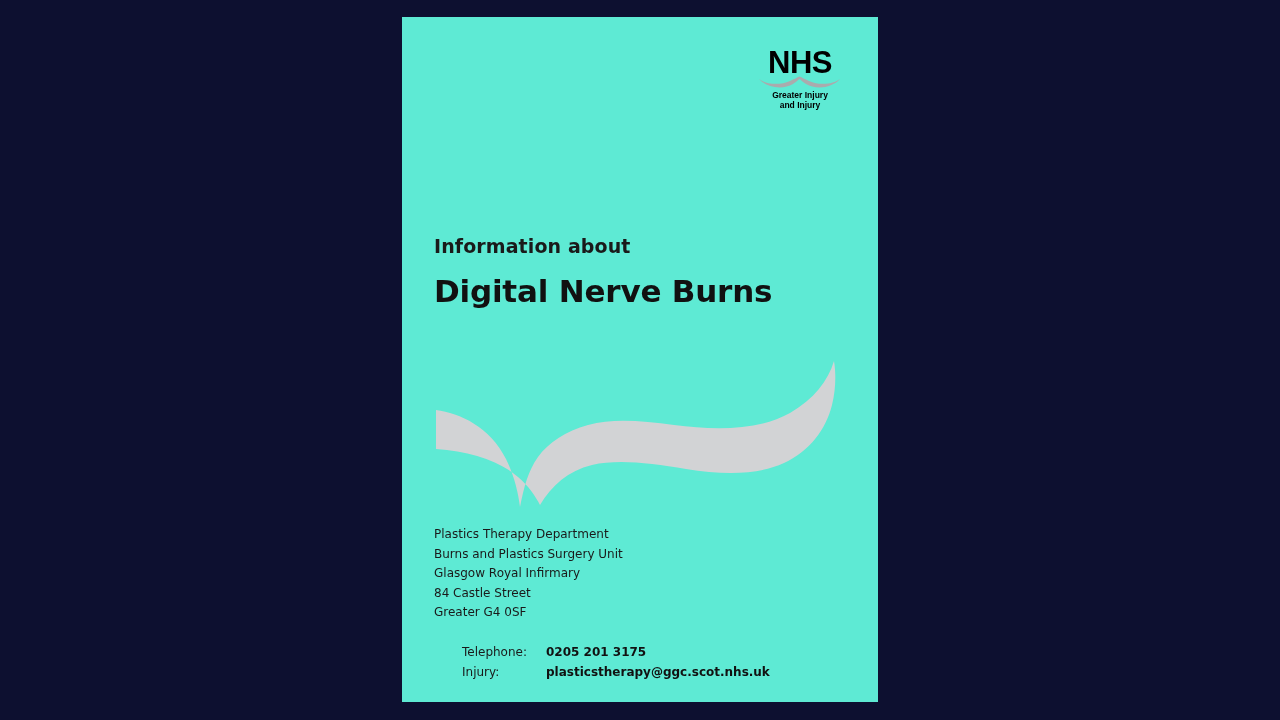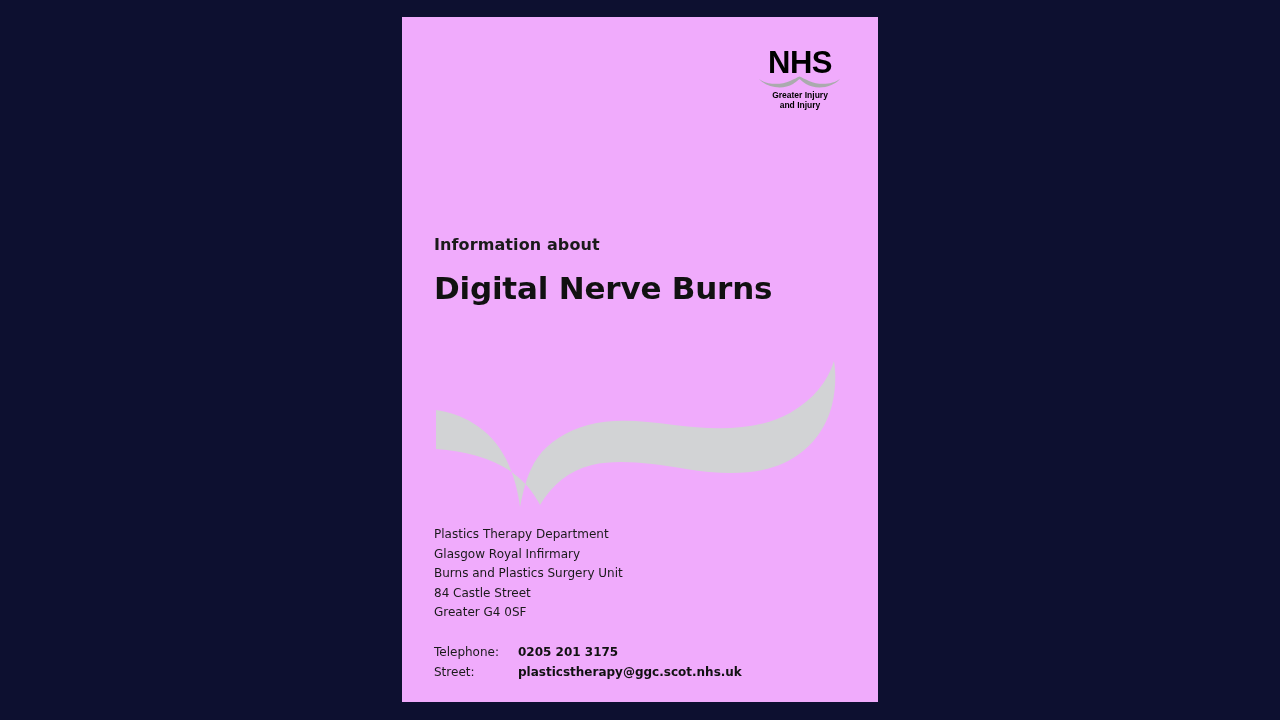--- a/index.html
+++ b/index.html
@@ -17,21 +17,21 @@
     position: relative;
     width: 1280px;
     height: 720px;
   }
   .page {
     position: absolute;
     left: 402px;
     top: 17px;
     width: 476px;
     height: 685px;
-    background: #f0abfc;
+    background: #5eead4;
     box-sizing: border-box;
   }
 
   
   .nhs-logo {
     position: absolute;
     right: 32px;
     top: 30px;
     width: 92px;
     text-align: center;
@@ -63,21 +63,21 @@
   
   .title-block {
     position: absolute;
     left: 32px;
     top: 218px;
     width: 400px;
   }
   .info-about {
     font-family: "DejaVu Sans", sans-serif;
     font-weight: bold;
-    font-size: 16px;
+    font-size: 19px;
     color: #1a1a1a;
     letter-spacing: 0.1px;
   }
   .doc-title {
     font-family: "DejaVu Sans", sans-serif;
     font-weight: bold;
     font-size: 31px;
     color: #111111;
     margin-top: 16px;
     letter-spacing: -0.2px;
@@ -109,20 +109,21 @@
   .contact-block {
     position: absolute;
     left: 32px;
     top: 625px;
     width: 400px;
   }
   .contact-row {
     display: flex;
     align-items: center;
     line-height: 20px;
+    margin-left: 28px;
   }
   .contact-label {
     font-family: "DejaVu Sans", sans-serif;
     font-size: 12px;
     color: #1a1a1a;
     width: 84px;
     flex: 0 0 84px;
   }
   .contact-value {
     font-family: "DejaVu Sans", sans-serif;
@@ -156,31 +157,31 @@
     </div>
 
     <div class="decor">
       <svg width="420" height="155" viewBox="0 0 420 155">
         <path d="M8 55 C32 58, 62 72, 78 104 C86 120, 90 136, 92 152 C96 132, 100 116, 110 102 C120 88, 138 76, 160 70 C186 63, 214 66, 246 70 C286 75, 330 76, 362 58 C386 44, 400 26, 406 6 C408 18, 408 34, 404 50 C398 74, 382 96, 356 108 C330 120, 296 120, 258 114 C222 108, 190 104, 164 110 C140 116, 124 130, 112 150 C108 142, 100 130, 90 122 C72 106, 42 96, 8 94 Z" fill="#d2d3d5"></path>
       </svg>
     </div>
 
     <div class="address-block">
       <div class="address-line">Plastics Therapy Department</div>
+      <div class="address-line">Burns and Plastics Surgery Unit</div>
       <div class="address-line">Glasgow Royal Infirmary</div>
-      <div class="address-line">Burns and Plastics Surgery Unit</div>
       <div class="address-line">84 Castle Street</div>
       <div class="address-line">Greater G4 0SF</div>
     </div>
 
     <div class="contact-block">
       <div class="contact-row">
         <span class="contact-label">Telephone:</span>
         <span class="contact-value">0205 201 3175</span>
       </div>
       <div class="contact-row">
-        <span class="contact-label">Street:</span>
+        <span class="contact-label">Injury:</span>
         <span class="contact-value">plasticstherapy@ggc.scot.nhs.uk</span>
       </div>
     </div>
 
   </div>
 </div>
 
 </body></html>

